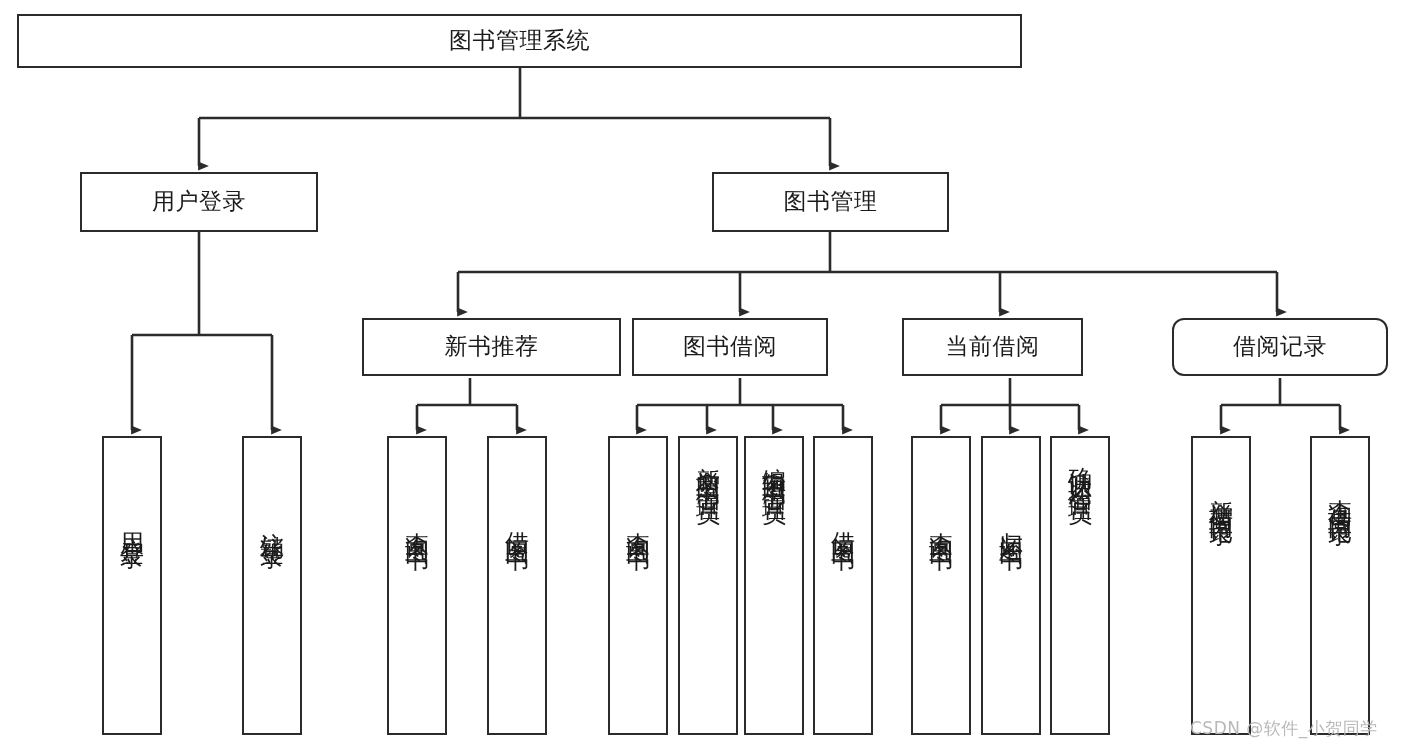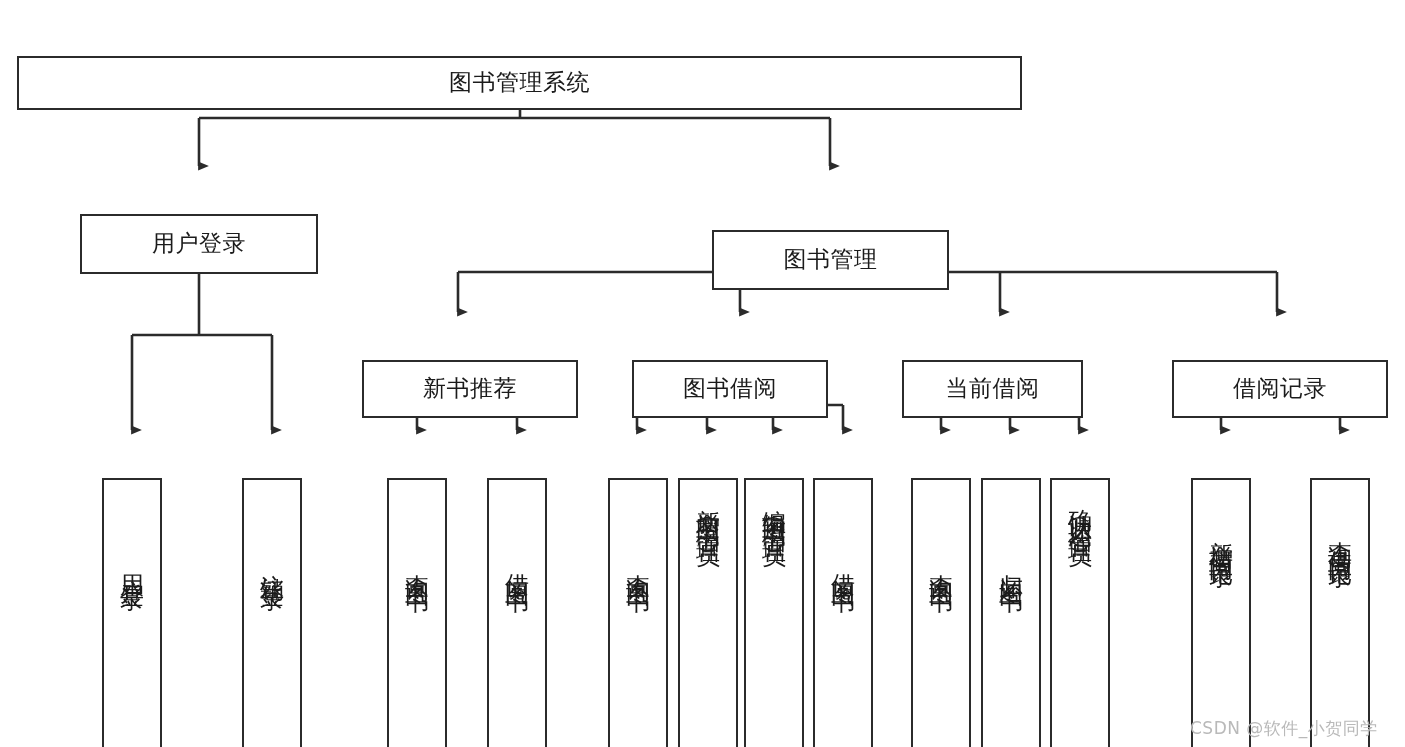--- a/index.html
+++ b/index.html
@@ -26,21 +26,20 @@
   }
   .node {
     position: absolute;
     box-sizing: border-box;
     border: 2.4px solid #2b2b2b;
     background: #ffffff;
     display: flex;
     align-items: center;
     justify-content: center;
     color: #1b1b1b;
-    margin-top: 42px;
   }
   .node-label {
     display: block;
     text-align: center;
     white-space: pre;
     line-height: 1.12;
   }
   .node.horiz .node-label {
     writing-mode: horizontal-tb;
     font-size: 23px;
@@ -129,37 +128,37 @@
   </svg>
 
   <div class="node horiz root" style="left:17px; top:14px; width:1005px; height:54px;">
     <span class="node-label">图书管理系统</span>
   </div>
 
   <div class="node horiz" style="left:80px; top:172px; width:238px; height:60px;">
     <span class="node-label">用户登录</span>
   </div>
 
-  <div class="node horiz" style="left:712px; top:188px; width:237px; height:60px;">
+  <div class="node horiz" style="left:712px; top:172px; width:237px; height:60px;">
     <span class="node-label">图书管理</span>
   </div>
 
-  <div class="node horiz" style="left:362px; top:318px; width:216px; height:58px;">
+  <div class="node horiz" style="left:362px; top:318px; width:259px; height:58px;">
     <span class="node-label">新书推荐</span>
   </div>
 
   <div class="node horiz" style="left:632px; top:318px; width:196px; height:58px;">
     <span class="node-label">图书借阅</span>
   </div>
 
   <div class="node horiz" style="left:902px; top:318px; width:181px; height:58px;">
     <span class="node-label">当前借阅</span>
   </div>
 
-  <div class="node horiz" style="left:1172px; top:318px; width:216px; height:58px;">
+  <div class="node horiz" style="left:1172px; top:318px; width:216px; height:58px;border-radius:12px;">
     <span class="node-label">借阅记录</span>
   </div>
 
   <div class="node vert" style="left:102px; top:436px; width:60px; height:299px; padding-top:75px;">
     <span class="node-label">用户登录</span>
   </div>
 
   <div class="node vert" style="left:242px; top:436px; width:60px; height:299px; padding-top:75px;">
     <span class="node-label">注销登录</span>
   </div>

